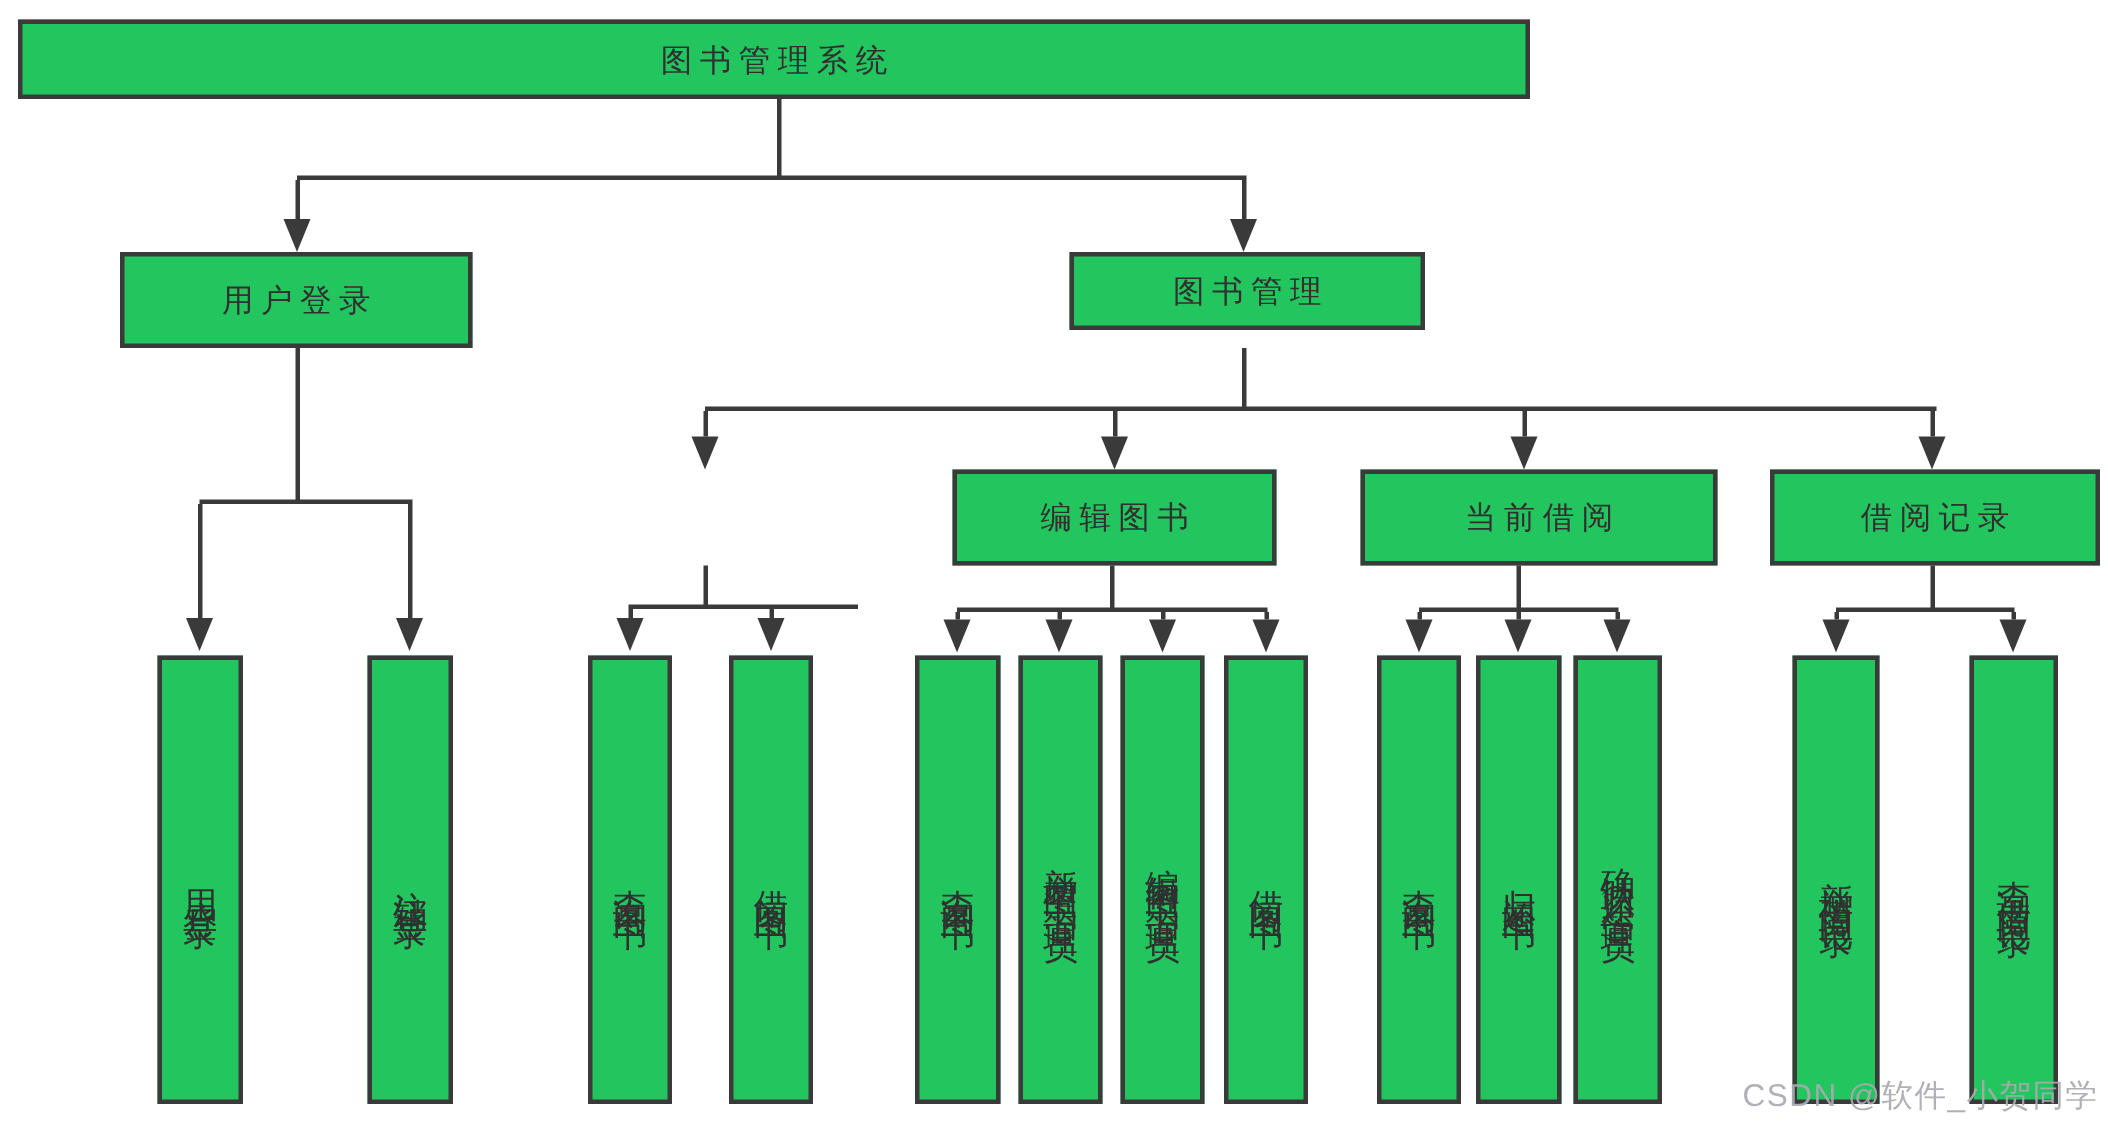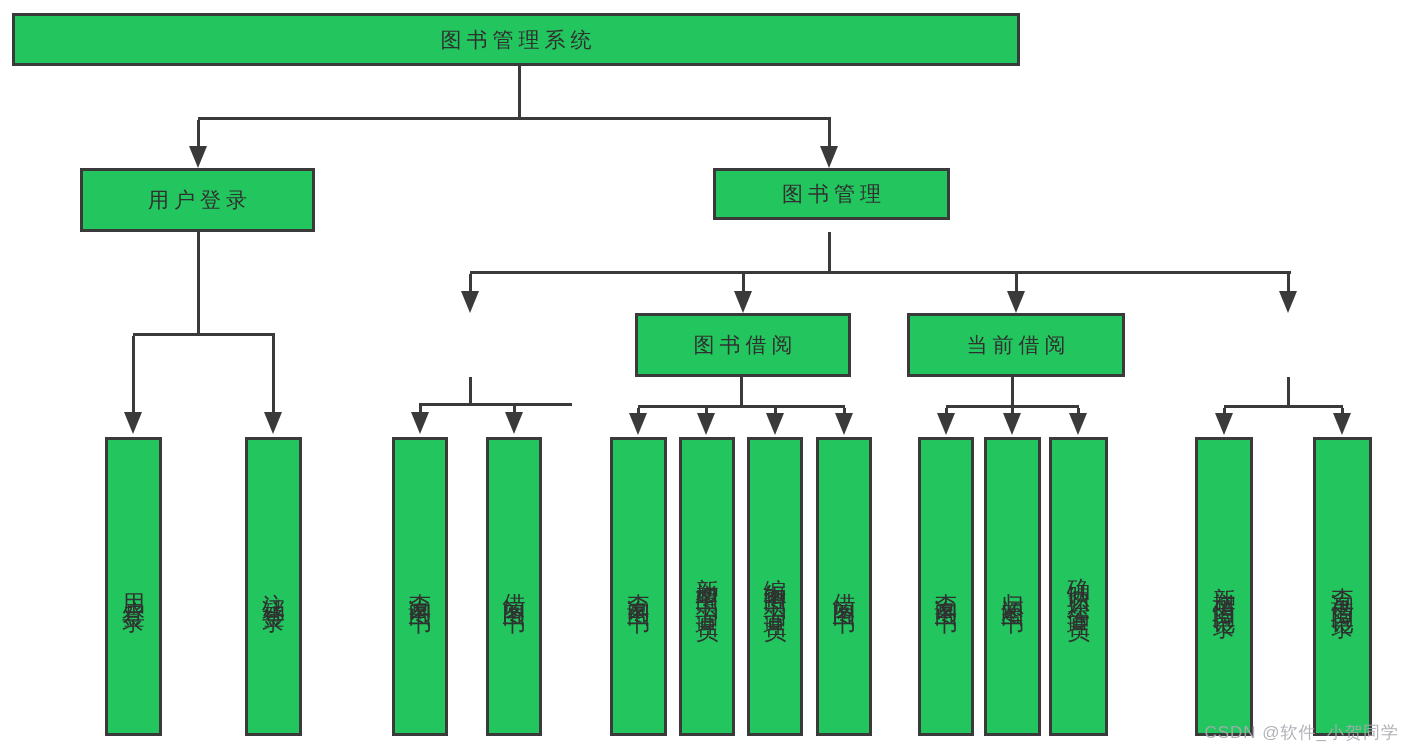--- a/index.html
+++ b/index.html
@@ -49,21 +49,21 @@
     position:absolute;
     width:0;height:0;
     border-left:9px solid transparent;
     border-right:9px solid transparent;
     border-top:22px solid var(--line);
   }
   .watermark{
     position:absolute;
     right:6px;
     bottom:3px;
-    font-size:17px;
+    font-size:21px;
     letter-spacing:1px;
     color:var(--watermark);
     opacity:.92;
     z-index:10;
     white-space:nowrap;
   }
 </style>
 </head>
 <body>
 
@@ -74,24 +74,27 @@
   </div>
 
   <div class="node hbox" style="left:80px;top:168px;width:235px;height:64px">
     <span class="lbl">用户登录</span>
   </div>
   <div class="node hbox" style="left:713px;top:168px;width:237px;height:52px">
     <span class="lbl">图书管理</span>
   </div>
 
   <div class="node hbox" style="left:635px;top:313px;width:216px;height:64px">
-    <span class="lbl">图书借阅</span>
+    <span class="lbl">编辑图书</span>
   </div>
-  <div class="node hbox" style="left:907px;top:313px;width:218px;height:64px">
+  <div class="node hbox" style="left:907px;top:313px;width:238px;height:64px">
     <span class="lbl">当前借阅</span>
+  </div>
+  <div class="node hbox" style="left:1180px;top:313px;width:220px;height:64px">
+    <span class="lbl">借阅记录</span>
   </div>
 
   <div class="node vbox" style="left:105px;top:437px;width:57px;height:299px">
     <span class="lbl">用户登录</span>
   </div>
   <div class="node vbox" style="left:245px;top:437px;width:57px;height:299px">
     <span class="lbl">注销登录</span>
   </div>
 
   <div class="node vbox" style="left:392px;top:437px;width:56px;height:299px">

